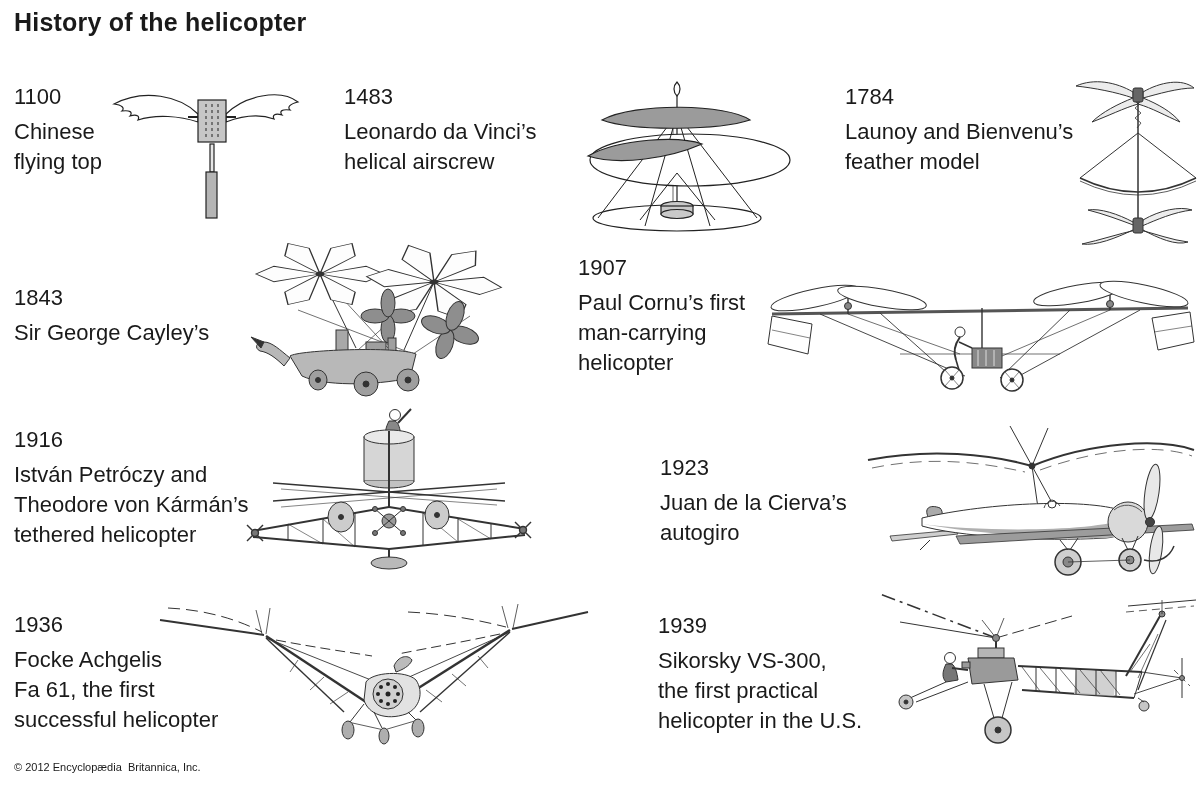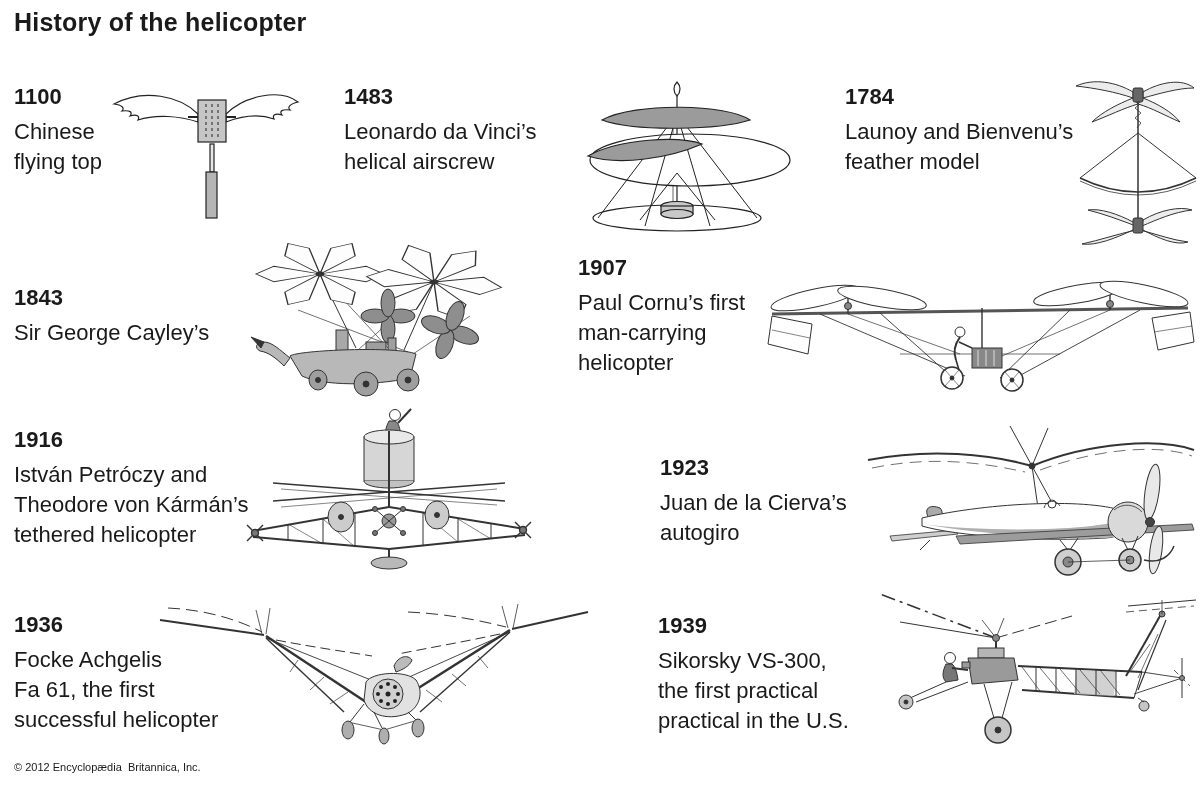--- a/index.html
+++ b/index.html
@@ -2,21 +2,21 @@
 <html><head>
 <meta charset="utf-8">
 <style>
   html,body{margin:0;padding:0;}
   body{
     width:1200px;height:795px;background:#ffffff;position:relative;overflow:hidden;
     font-family:"Liberation Sans", sans-serif;color:#1a1a1a;
   }
   .title{position:absolute;left:14px;top:8px;font-size:25px;font-weight:bold;letter-spacing:.2px;}
   .entry{position:absolute;}
-  .year{font-size:22px;font-weight:bold;line-height:26px;margin-bottom:7px;}
+  .year{font-size:22px;font-weight:normal;line-height:26px;margin-bottom:7px;}
   .dline{font-size:22px;line-height:30px;white-space:nowrap;}
   .illus{position:absolute;}
   .illus svg{display:block;width:100%;height:100%;}
   .footer{position:absolute;left:14px;top:761px;font-size:11px;white-space:pre;}
 </style>
 </head>
 <body>
 
 <div class="title">History of the helicopter</div>
 
@@ -370,21 +370,21 @@
       <ellipse cx="226" cy="142" rx="5" ry="8" fill="#aeaeae"></ellipse>
       <ellipse cx="260" cy="134" rx="6" ry="9" fill="#aeaeae"></ellipse>
     </g>
   </svg>
 </div>
 
 <div class="entry" style="left:658px;top:613px;">
   <div class="year">1939</div>
   <div class="dline">Sikorsky VS-300,</div>
   <div class="dline">the first practical</div>
-  <div class="dline">practical in the U.S.</div>
+  <div class="dline">helicopter in the U.S.</div>
 </div>
 <div class="illus" style="left:876px;top:578px;width:324px;height:180px;">
   <svg viewBox="0 0 324 180">
     <g stroke="#333" stroke-width="1" fill="none">
       <line x1="120" y1="60" x2="4" y2="16" stroke-width="1.5" stroke-dasharray="14,5,3,5"></line>
       <line x1="120" y1="60" x2="24" y2="44"></line>
       <line x1="120" y1="60" x2="196" y2="38" stroke-dasharray="12,5"></line>
       <line x1="120" y1="60" x2="106" y2="42" stroke-width=".8"></line>
       <line x1="120" y1="60" x2="128" y2="40" stroke-width=".8"></line>
       <line x1="120" y1="60" x2="120" y2="80" stroke-width="2"></line>

